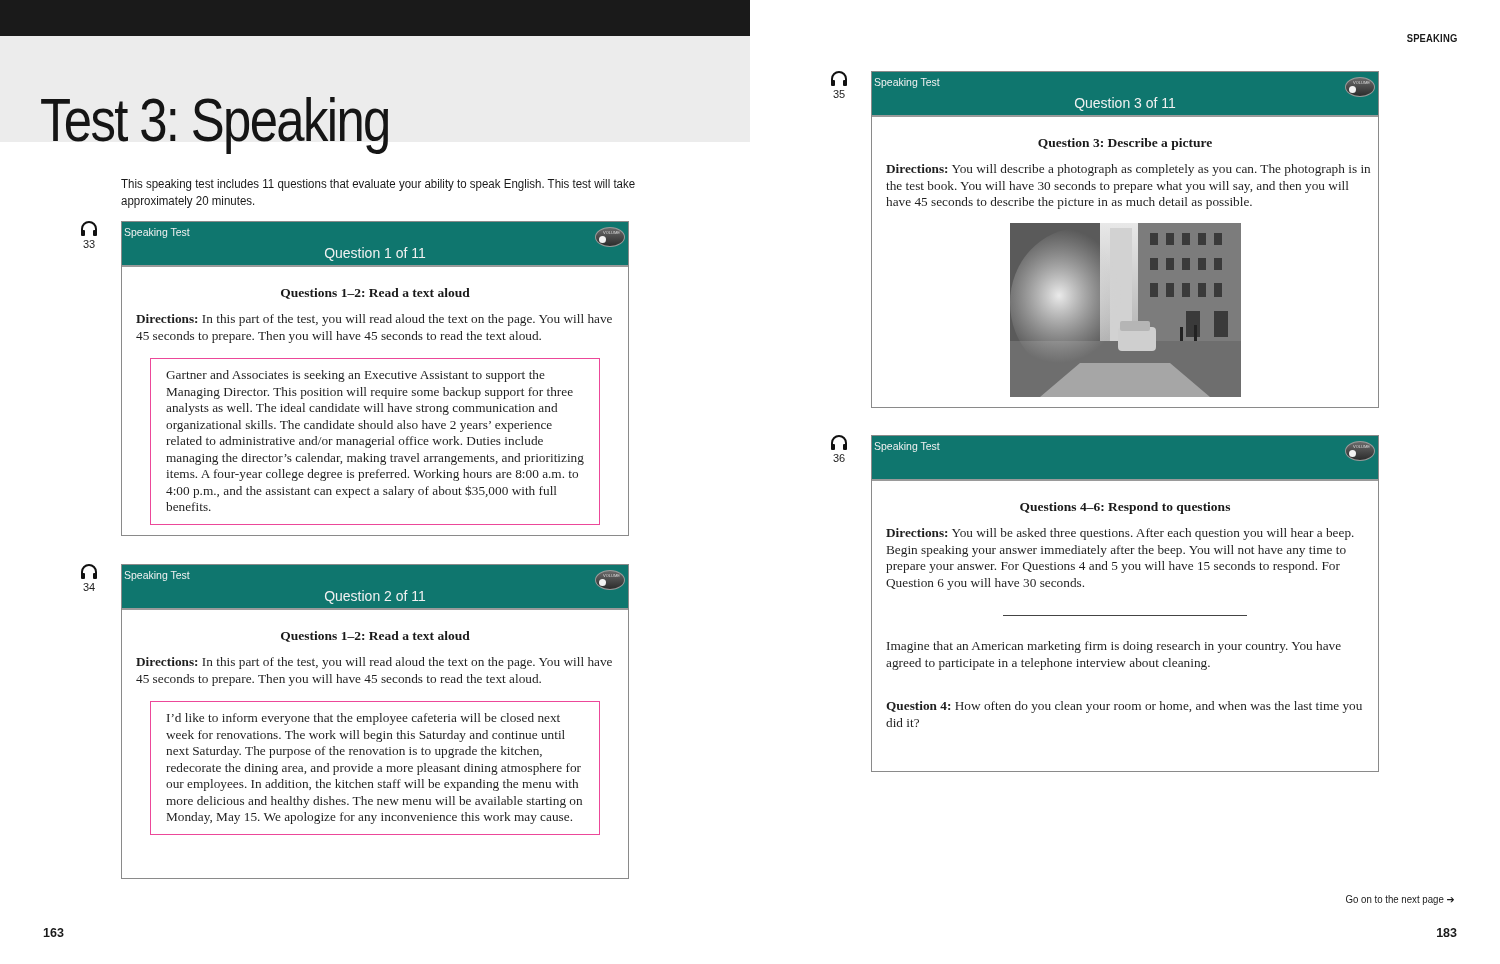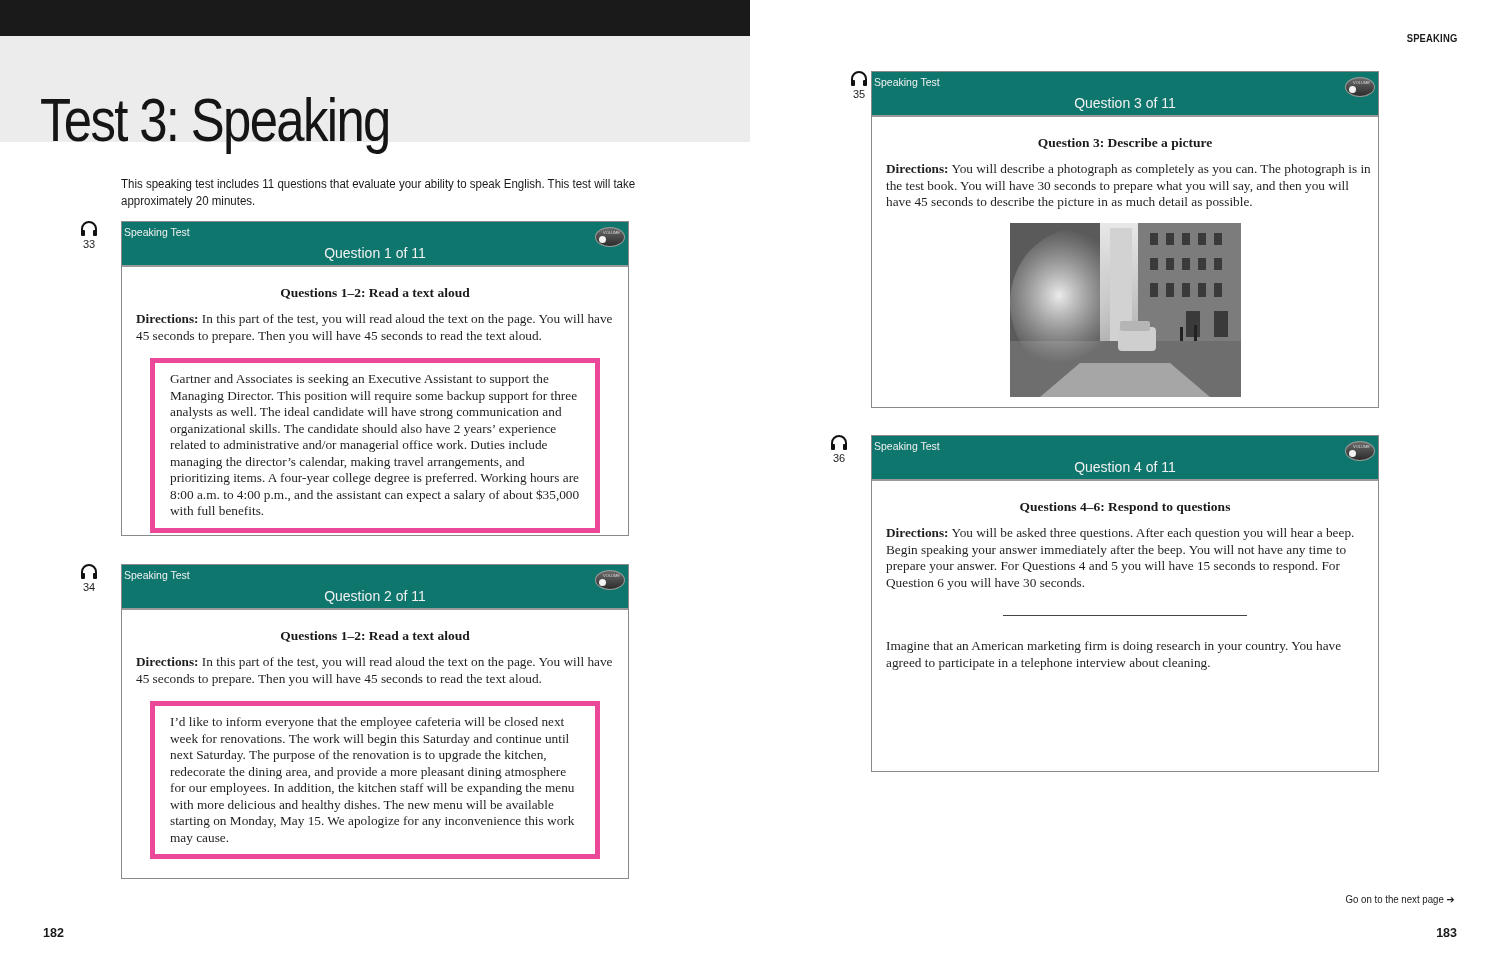--- a/index.html
+++ b/index.html
@@ -16,21 +16,21 @@
   .screen-head { position: relative; height: 43px; background: #0f766e; color: #f1f1f1; border-bottom: 2px solid #9a9a9a; }
   .screen-head .app { position: absolute; left: 2px; top: 4px; font-size: 10.5px; }
   .screen-head .qnum { position: absolute; left: 0; right: 0; bottom: 4px; text-align: center; font-size: 14px; }
   .volume { position: absolute; right: 3px; top: 5px; width: 28px; height: 18px; border-radius: 50%; background: linear-gradient(#6a6a6a, #2c2c2c); border: 1px solid #9a9a9a; }
   .volume .vtxt { position: absolute; right: 4px; top: 2px; font-size: 4px; color: #ddd; }
   .volume .vdot { position: absolute; left: 3px; top: 8px; width: 7px; height: 7px; border-radius: 50%; background: #f2f2f2; }
   .qtitle { text-align: center; font-family: "Liberation Serif", serif; font-weight: bold; font-size: 13.5px; margin-top: 18px; }
   .serif { font-family: "Liberation Serif", serif; font-size: 13.3px; line-height: 16.5px; color: #1f1f1f; }
   .dirs { margin: 10px 4px 0 14px; }
   .dirs b { font-weight: bold; }
-  .passage { border: 5px solid #ec4899; margin: 14px 28px 0 28px; padding: 8px 14px 8px 15px; }
+  .passage { border: 1px solid #ec4899; margin: 14px 28px 0 28px; padding: 8px 14px 8px 15px; }
   .photo { margin: 12px auto 0 auto; width: 231px; height: 174px; position: relative; overflow: hidden; background: #8c8c8c; }
   .rule { width: 244px; height: 1px; background: #444; margin: 24px auto 0 auto; }
   .footer-next { position: absolute; right: 45px; top: 893px; font-size: 10.5px; transform: scaleX(0.92); transform-origin: right top; }
   .pagenum { position: absolute; top: 926px; font-size: 12.5px; font-weight: bold; }
 </style>
 </head>
 <body>
 
 <div class="topbar"></div>
 <div class="greyband"></div>
@@ -74,25 +74,25 @@
         <span class="vtxt">VOLUME</span>
         <span class="vdot"></span>
       </div>
     <span class="qnum">Question 2 of 11</span>
   </div>
   <div class="qtitle">Questions 1–2: Read a text aloud</div>
   <div class="serif dirs"><b>Directions:</b> <span>In this part of the test, you will read aloud the text on the page. You will have 45 seconds to prepare. Then you will have 45 seconds to read the text aloud.</span></div>
   <div class="serif passage">I’d like to inform everyone that the employee cafeteria will be closed next week for renovations. The work will begin this Saturday and continue until next Saturday. The purpose of the renovation is to upgrade the kitchen, redecorate the dining area, and provide a more pleasant dining atmosphere for our employees. In addition, the kitchen staff will be expanding the menu with more delicious and healthy dishes. The new menu will be available starting on Monday, May 15. We apologize for any inconvenience this work may cause.</div>
 </div>
 
-<div class="pagenum" style="left:43px;">182</div>
+<div class="pagenum" style="left:43px;">163</div>
 
 <div class="section-label">SPEAKING</div>
 
-<div class="track" style="left:844px; top:71px;">
+<div class="track" style="left:824px; top:71px;">
   <svg width="18" height="16" viewBox="0 0 18 16">
       <path d="M2 11 V8 a7 7 0 0 1 14 0 V11" fill="none" stroke="#111" stroke-width="2"></path>
       <rect x="1" y="9" width="4" height="6" rx="1" fill="#111"></rect>
       <rect x="13" y="9" width="4" height="6" rx="1" fill="#111"></rect>
     </svg>
   <div class="num">35</div>
 </div>
 <div class="screen" style="left:871px; top:71px; width:508px; height:337px;">
   <div class="screen-head">
     <span class="app">Speaking Test</span>
@@ -158,22 +158,22 @@
     </svg>
   <div class="num">36</div>
 </div>
 <div class="screen" style="left:871px; top:435px; width:508px; height:337px;">
   <div class="screen-head">
     <span class="app">Speaking Test</span>
     <div class="volume">
         <span class="vtxt">VOLUME</span>
         <span class="vdot"></span>
       </div>
-    <span class="qnum">Question 4 of 11</span>
   </div>
   <div class="qtitle">Questions 4–6: Respond to questions</div>
   <div class="serif dirs"><b>Directions:</b> <span>You will be asked three questions. After each question you will hear a beep. Begin speaking your answer immediately after the beep. You will not have any time to prepare your answer. For Questions 4 and 5 you will have 15 seconds to respond. For Question 6 you will have 30 seconds.</span></div>
   <div class="rule"></div>
   <div class="serif dirs" style="margin-top:22px;">Imagine that an American marketing firm is doing research in your country. You have agreed to participate in a telephone interview about cleaning.</div>
+  <div class="serif dirs" style="margin-top:27px;"><b>Question 4:</b> <span>How often do you clean your room or home, and when was the last time you did it?</span></div>
 </div>
 
 <div class="footer-next">Go on to the next page ➔</div>
 <div class="pagenum" style="right:43px;">183</div>
 
 </body></html>

